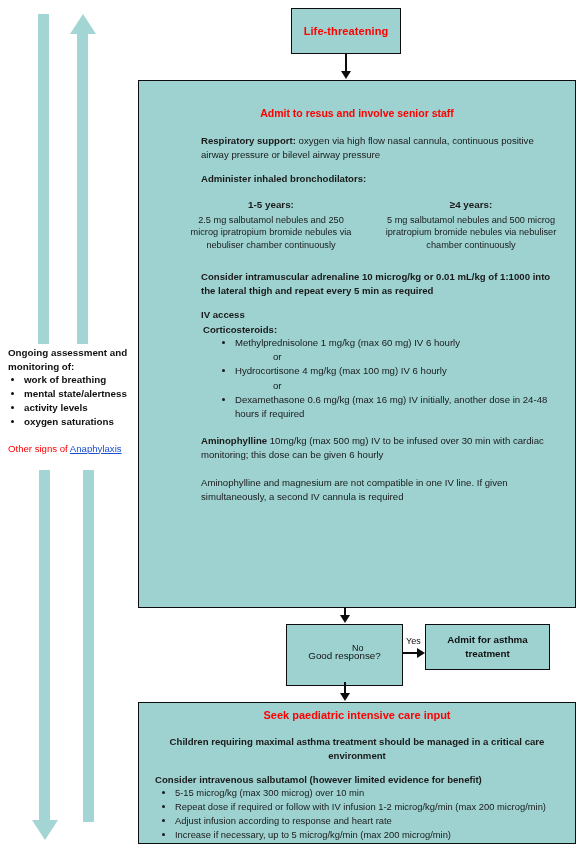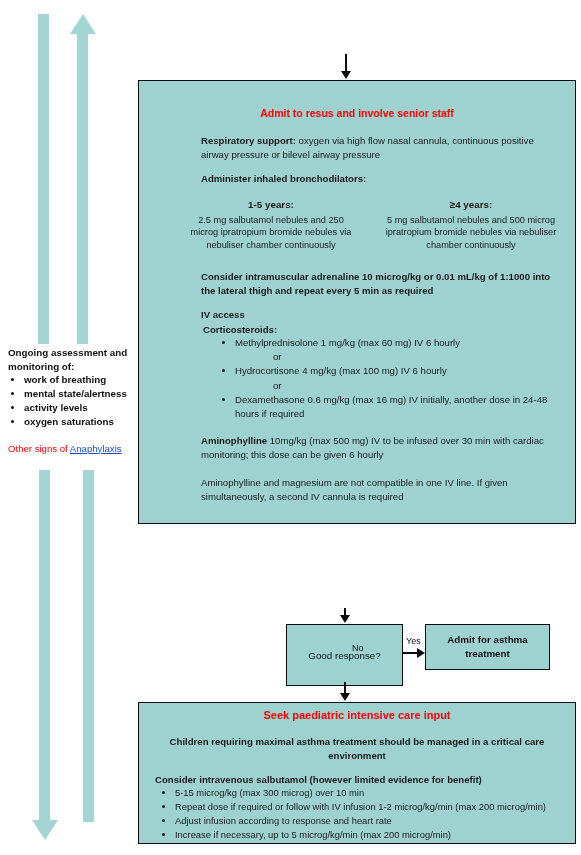--- a/index.html
+++ b/index.html
@@ -46,21 +46,21 @@
     font-weight: bold;
     font-size: 11px;
     letter-spacing: 0.1px;
   }
 
   
   #box-main {
     left: 138px;
     top: 80px;
     width: 438px;
-    height: 444px;
+    height: 528px;
     justify-content: flex-start;
     padding: 0;
   }
   .main-inner {
     padding: 26px 14px 8px 14px;
   }
   .heading-red {
     color: #ff0000;
     font-weight: bold;
     font-size: 10.5px;
@@ -309,20 +309,23 @@
     <p class="sb-head">Ongoing assessment and monitoring of:</p>
     <ul class="sb-list">
       <li>work of breathing</li>
       <li>mental state/alertness</li>
       <li>activity levels</li>
       <li>oxygen saturations</li>
     </ul>
     <div class="sb-other"><span>Other signs of </span><a href="#">Anaphylaxis</a></div>
   </div>
 
+  <div class="box" id="box-life">
+    <div class="label">Life-threatening</div>
+  </div>
 
   <div class="vline" style="left:345px; top:54px; height:18px;"></div>
   <div class="arrowhead-down" style="left:341px; top:71px;"></div>
 
   <div class="box" id="box-main">
     <div class="main-inner">
       <div class="heading-red">Admit to resus and involve senior staff</div>
 
       <p class="para"><b>Respiratory support:</b><span> oxygen via high flow nasal cannula, continuous positive airway pressure or bilevel airway pressure</span></p>
 

